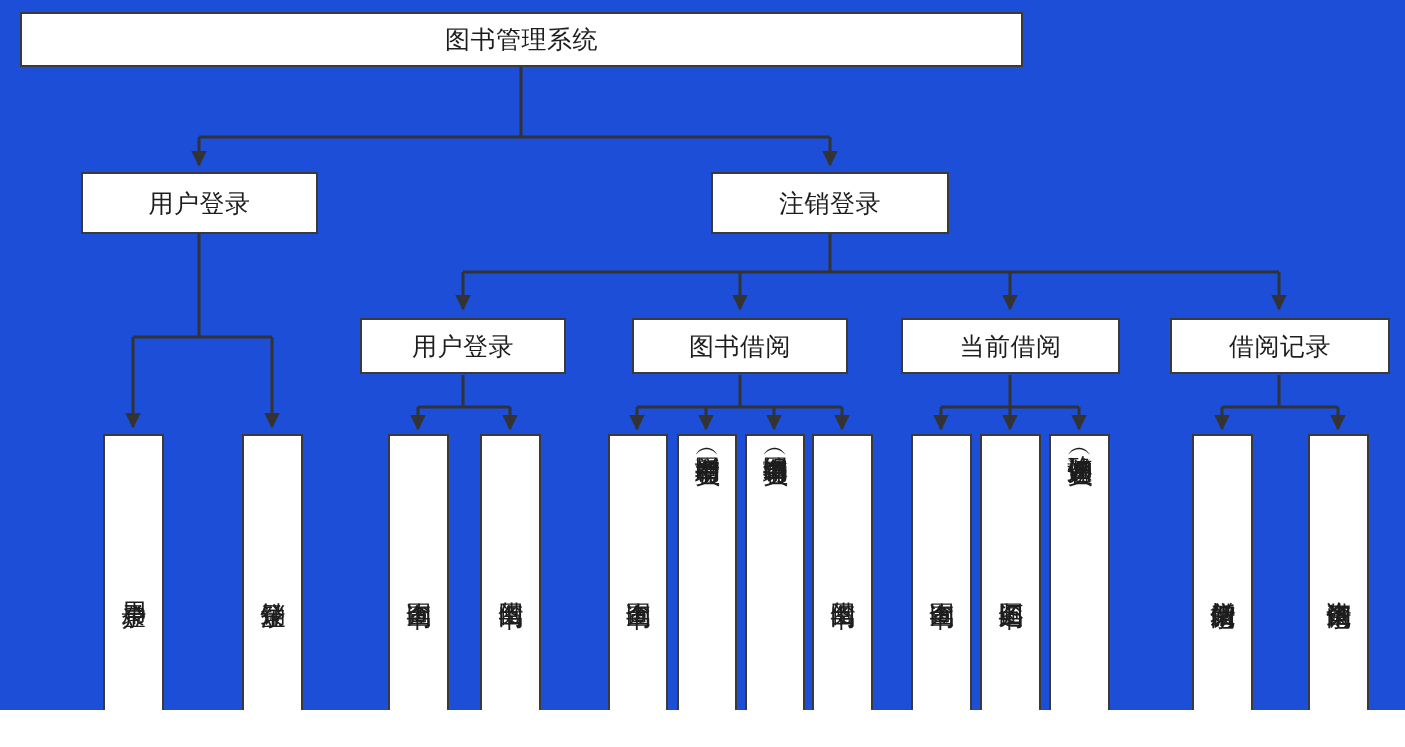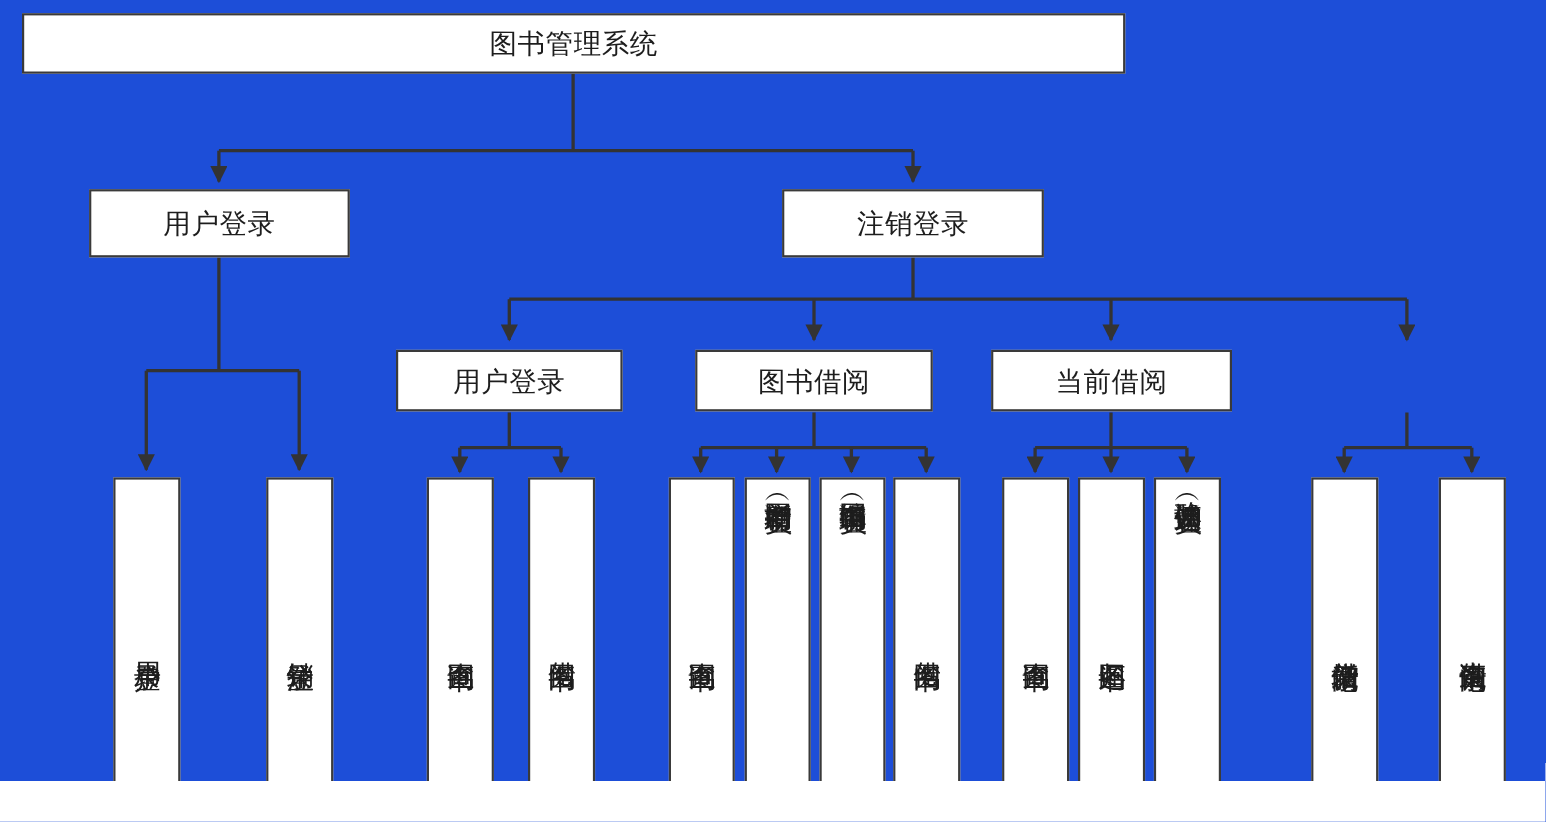--- a/index.html
+++ b/index.html
@@ -144,20 +144,23 @@
 
   <div class="node h-node" style="left:360px; top:318px; width:206px; height:56px;">
     <span class="node-label">用户登录</span>
   </div>
   <div class="node h-node" style="left:632px; top:318px; width:216px; height:56px;">
     <span class="node-label">图书借阅</span>
   </div>
   <div class="node h-node" style="left:901px; top:318px; width:219px; height:56px;">
     <span class="node-label">当前借阅</span>
   </div>
+  <div class="node h-node" style="left:1170px; top:318px; width:220px; height:56px;">
+    <span class="node-label">借阅记录</span>
+  </div>
 
   <div class="node leaf center-v" style="left:103px; top:434px; width:61px; height:299px;">
     <span class="node-label">用户登录</span>
   </div>
   <div class="node leaf center-v" style="left:242px; top:434px; width:61px; height:299px;">
     <span class="node-label">注销登录</span>
   </div>
 
   <div class="node leaf center-v" style="left:388px; top:434px; width:61px; height:299px;">
     <span class="node-label">查询图书</span>

